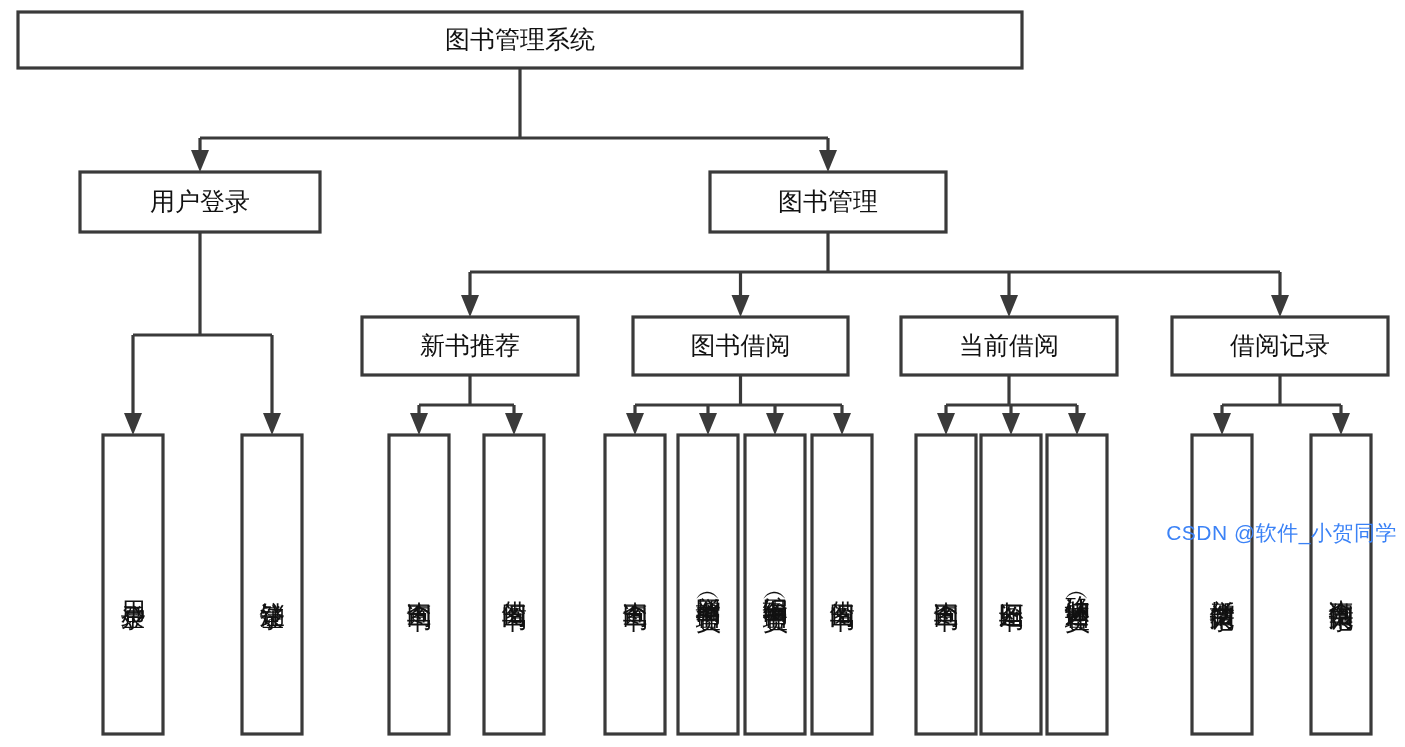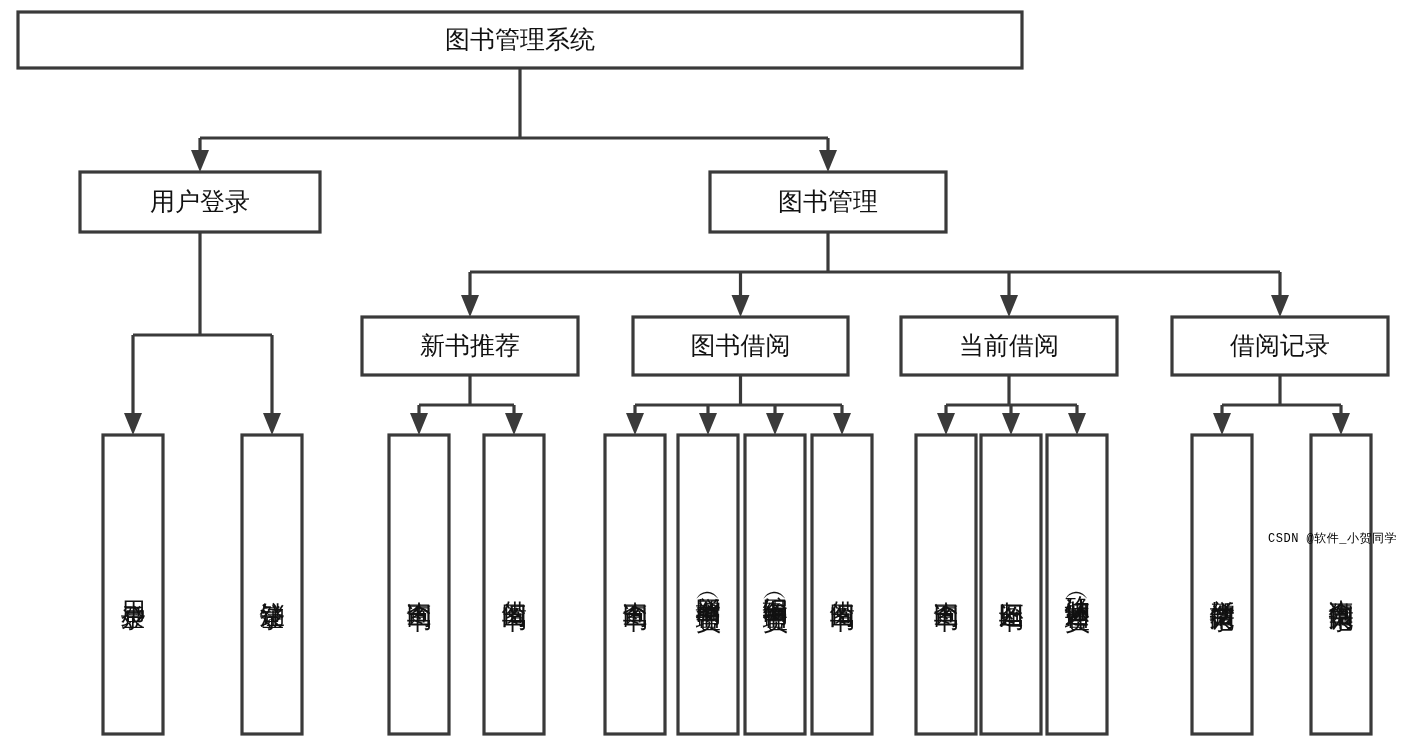--- a/index.html
+++ b/index.html
@@ -65,23 +65,23 @@
     line-height: 1.02;
     color: #111111;
     letter-spacing: 2px;
     white-space: nowrap;
     pointer-events: none;
   }
   .watermark {
     position: absolute;
     right: 8px;
     bottom: 3px;
-    font-family: Liberation Mono, monospace;
-    font-size: 12px;
-    color: #000000;
+    font-family: Liberation Sans, sans-serif;
+    font-size: 21px;
+    color: #3b82f6;
     letter-spacing: 0.5px;
     white-space: nowrap;
   }
 </style>
 </head>
 <body>
 
 <div id="diagram-root">
 
   <svg class="flow" viewBox="0 0 1405 747">

